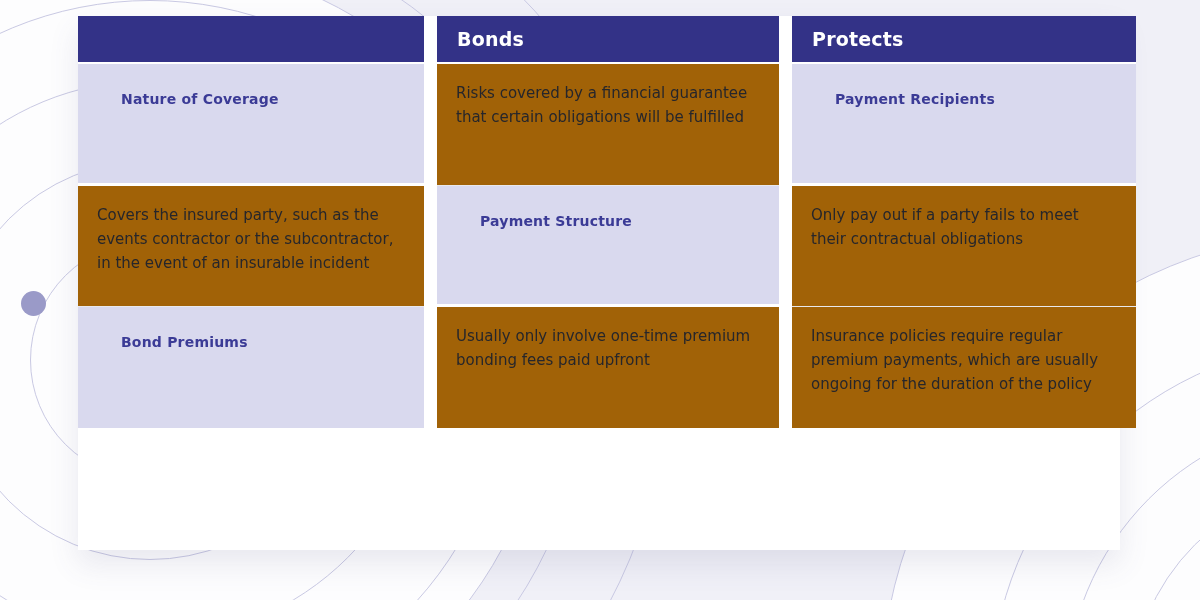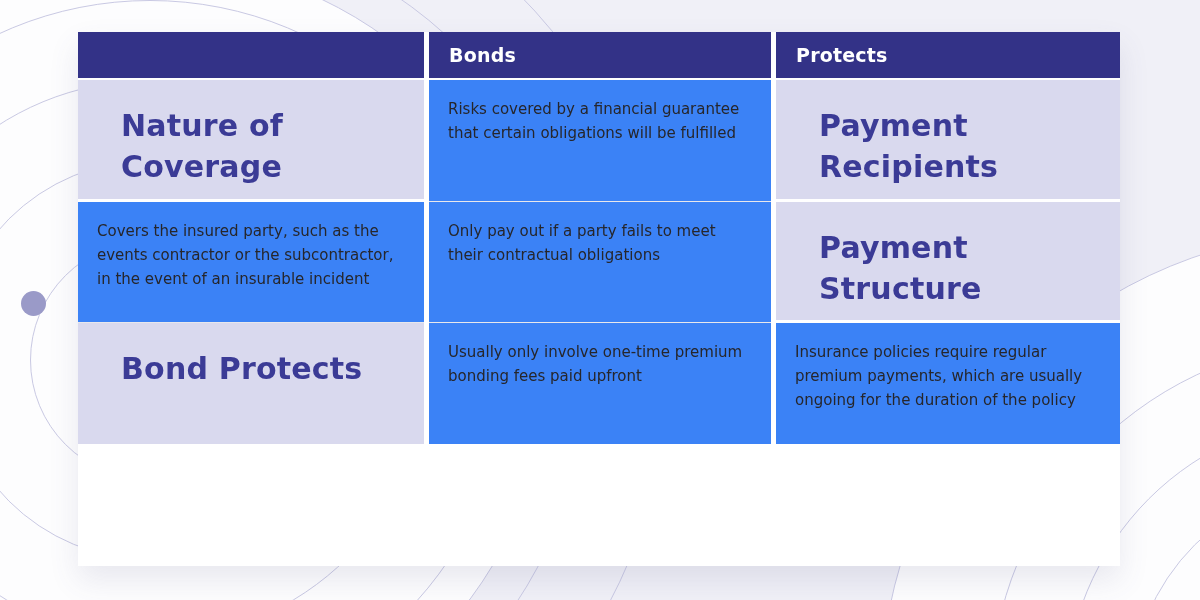--- a/index.html
+++ b/index.html
@@ -42,26 +42,26 @@
 
   
   .br-r470 { left:  880px; top: 230px; width: 940px; height: 940px; }
   .br-r360 { left:  990px; top: 340px; width: 720px; height: 720px; }
   .br-r285 { left: 1065px; top: 415px; width: 570px; height: 570px; }
   .br-r220 { left: 1130px; top: 480px; width: 440px; height: 440px; }
 
   
   .cmp-table {
     position: absolute;
-    left: 78px; top: 32px;
+    left: 78px; top: 16px;
     width: 1042px;
     display: grid;
     grid-template-columns: 346px 342px 344px;
     grid-template-rows: 48px 122px 121px 121px 122px;
-    column-gap: 5px;
+    column-gap: 13px;
     background: #ffffff;
     box-shadow: 0 14px 28px rgba(84, 84, 130, 0.12);
     z-index: 1;
   }
   .cell { box-sizing: border-box; }
 
   .head-cell {
     background: #333287;
     border-bottom: 2px solid #ffffff;
     display: flex;
@@ -75,28 +75,28 @@
     letter-spacing: 0.2px;
   }
 
   .label-cell {
     background: #d9d9ee;
     border-bottom: 3px solid #ffffff;
     padding: 26px 24px 0 43px;
   }
   .label-cell .row-label {
     color: #3b3b96;
-    font-size: 30px;
+    font-size: 14px;
     font-weight: 700;
     line-height: 1.35;
     letter-spacing: 0.2px;
   }
 
   .content-cell {
-    background: #3b82f6;
+    background: #a16207;
     border-bottom: 1px solid #e8e8ec;
     padding: 17px 26px 0 19px;
   }
   .content-cell .cell-text {
     color: #26262b;
     font-size: 15px;
     line-height: 1.6;
   }
 
   .row-last { border-bottom: none; }
@@ -137,29 +137,29 @@
     <div class="cell-text">Risks covered by a financial guarantee that certain obligations will be fulfilled</div>
   </div>
 
   <div class="cell label-cell">
     <div class="row-label">Payment Recipients</div>
   </div>
   <div class="cell content-cell">
     <div class="cell-text">Covers the insured party, such as the events contractor or the subcontractor, in the event of an insurable incident</div>
   </div>
 
+  <div class="cell label-cell">
+    <div class="row-label">Payment Structure</div>
+  </div>
   <div class="cell content-cell">
     <div class="cell-text">Only pay out if a party fails to meet their contractual obligations</div>
   </div>
-  <div class="cell label-cell">
-    <div class="row-label">Payment Structure</div>
-  </div>
 
   <div class="cell label-cell row-last">
-    <div class="row-label">Bond Protects</div>
+    <div class="row-label">Bond Premiums</div>
   </div>
   <div class="cell content-cell row-last">
     <div class="cell-text">Usually only involve one-time premium bonding fees paid upfront</div>
   </div>
   <div class="cell content-cell row-last">
     <div class="cell-text">Insurance policies require regular premium payments, which are usually ongoing for the duration of the policy</div>
   </div>
 
 </div>
 

